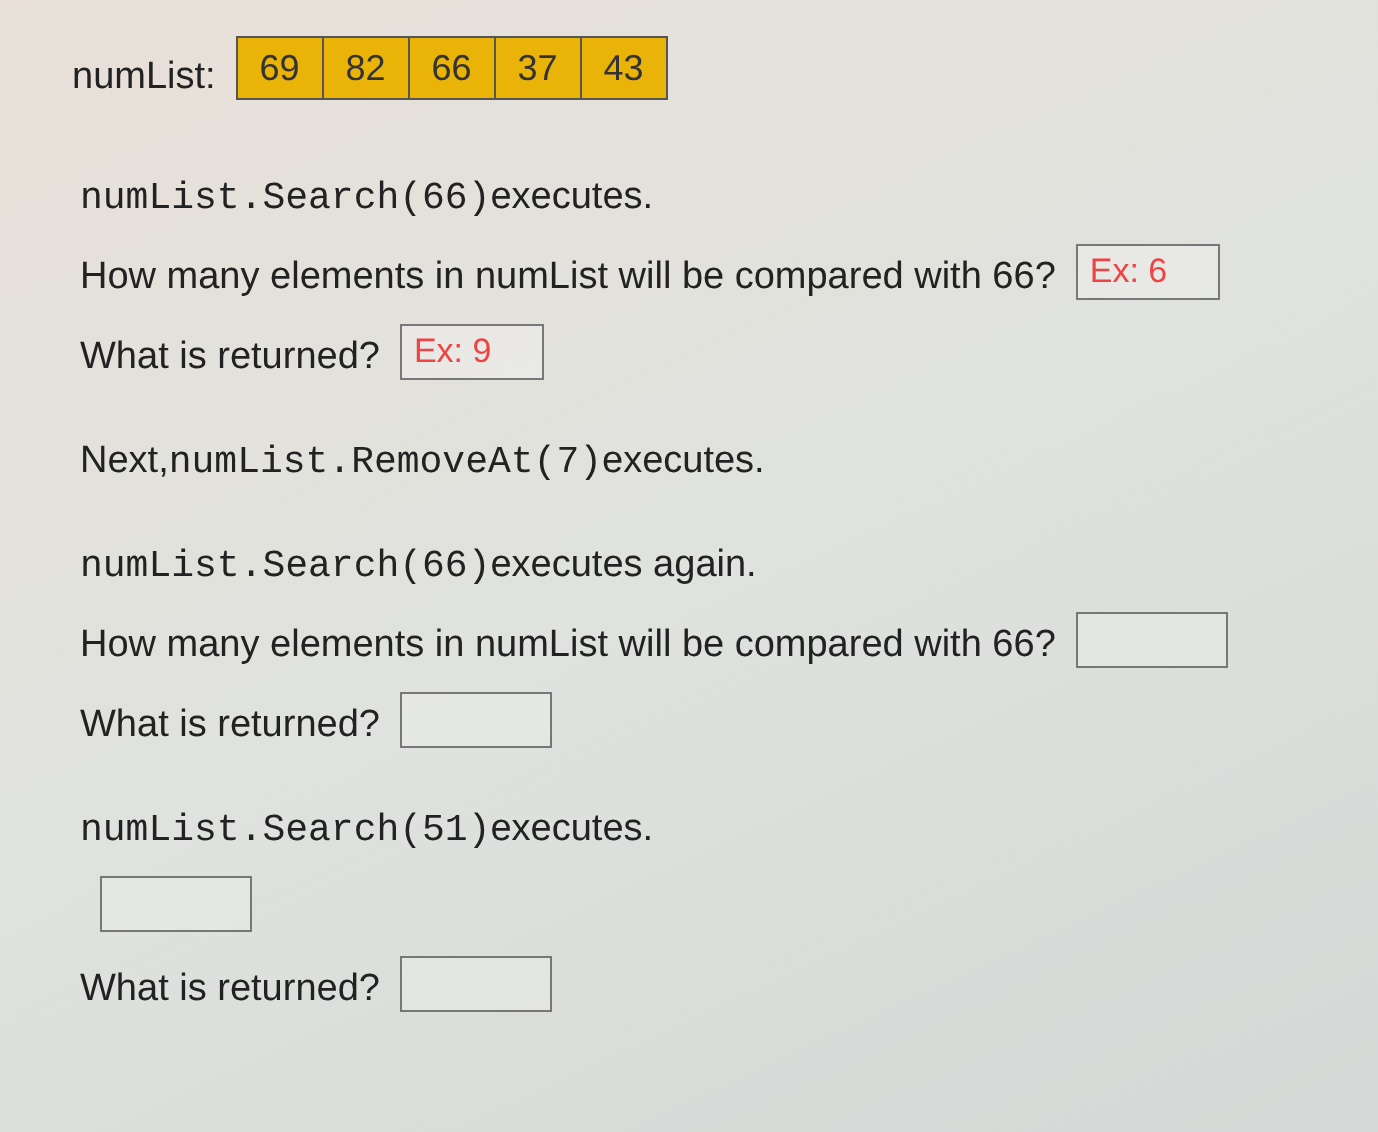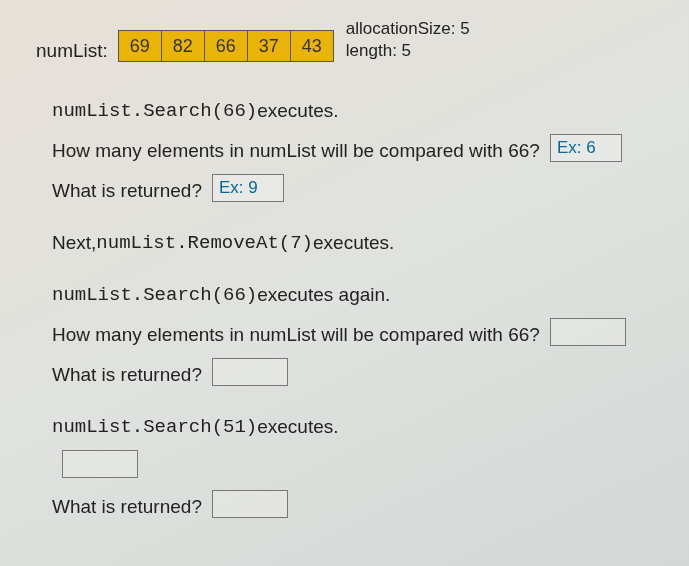--- a/index.html
+++ b/index.html
@@ -44,39 +44,39 @@
   .cell:last-child { border-right: none; }
   .meta {
     margin-left: 12px;
     font-size: 17px;
     line-height: 1.3;
   }
   .block {
     margin-bottom: 30px;
   }
   .line {
-    margin: 10px 0 12px 16px;
+    margin: 10px 0 12px 4px;
     display: flex;
     align-items: flex-end;
     flex-wrap: wrap;
   }
   .code {
     font-family: "Courier New", monospace;
     font-size: 19px;
   }
   .input-box {
     display: inline-block;
     min-width: 58px;
     height: 24px;
     border: 1px solid #777;
     background: rgba(255,255,255,0.25);
     margin-left: 10px;
     padding: 1px 6px;
     font-size: 17px;
-    color: #0369a1;
+    color: #ef4444;
     vertical-align: baseline;
     line-height: 24px;
   }
   .input-box.empty {
     min-width: 62px;
     background: rgba(240,240,235,0.4);
   }
 </style>
 </head>
 <body>
@@ -84,24 +84,20 @@
 <div class="content">
 
   <div class="top-row">
     <span class="numlist-label">numList:</span>
     <div class="array">
       <div class="cell">69</div>
       <div class="cell">82</div>
       <div class="cell">66</div>
       <div class="cell">37</div>
       <div class="cell">43</div>
-    </div>
-    <div class="meta">
-      <div>allocationSize: 5</div>
-      <div>length: 5</div>
     </div>
   </div>
 
   <div class="block">
     <div class="line">
       <span class="code">numList.Search(66)</span>
         <span> executes.</span>
     </div>
     <div class="line">
       <span>How many elements in numList will be compared with 66?</span>

